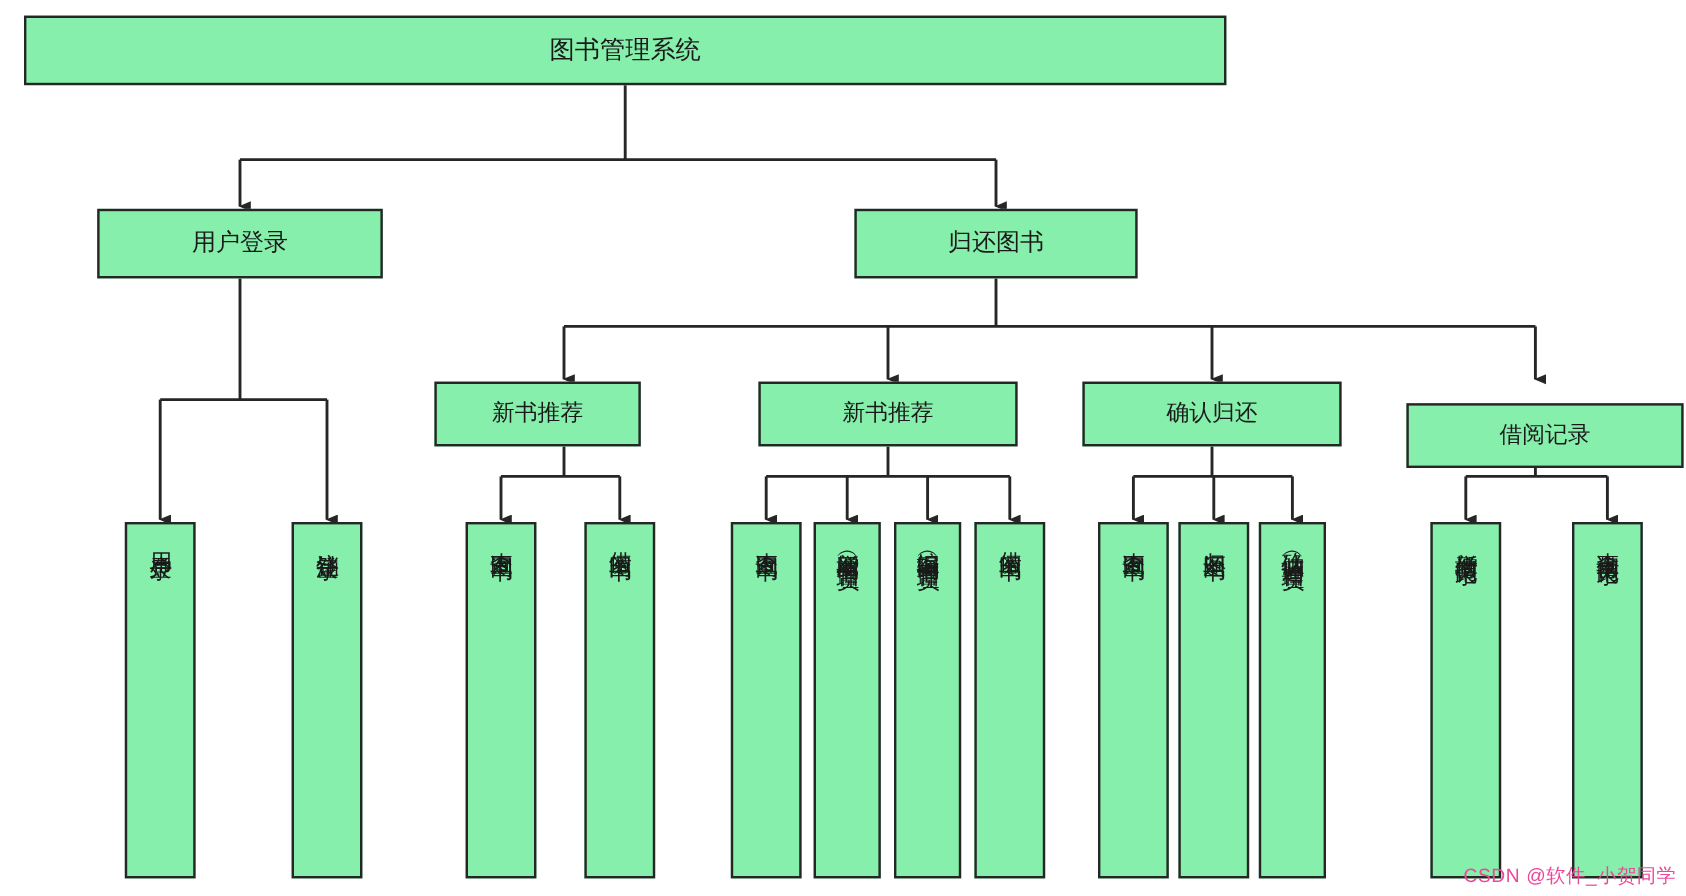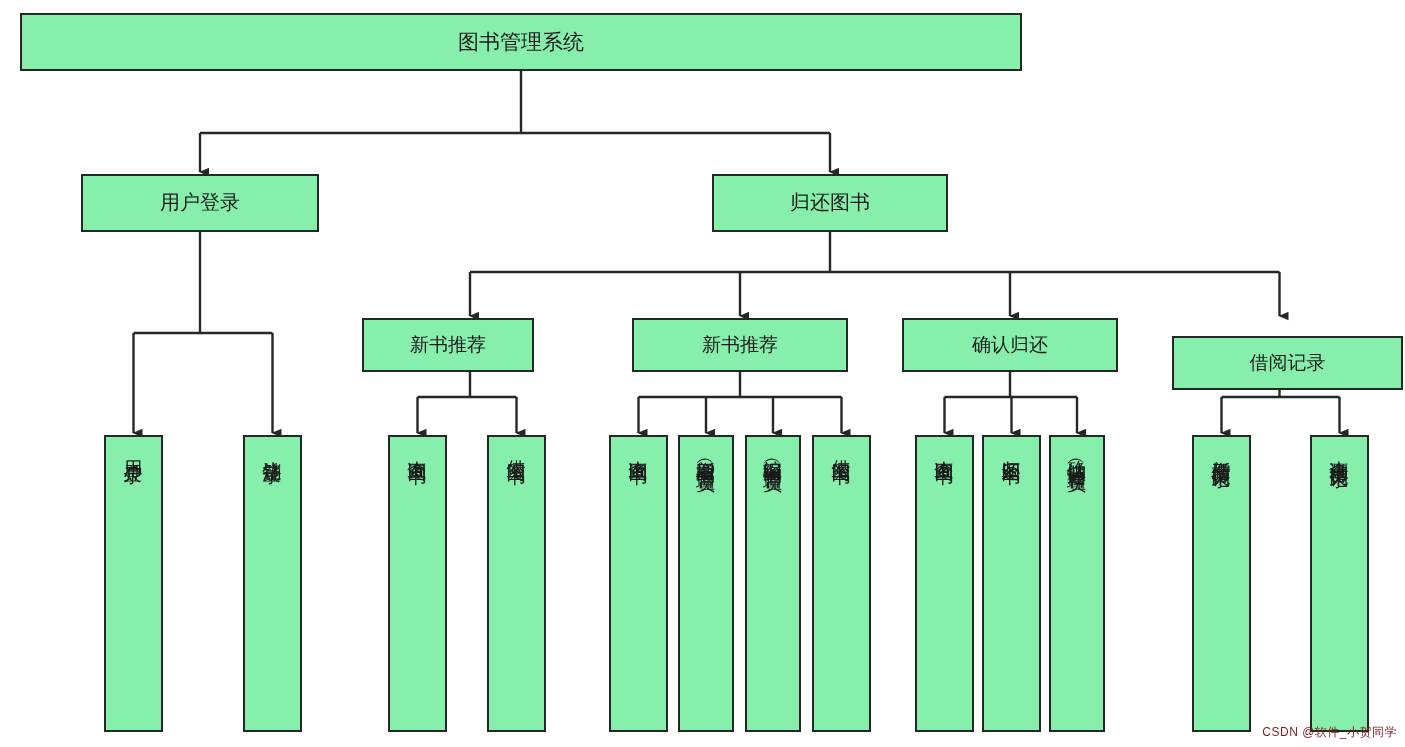--- a/index.html
+++ b/index.html
@@ -51,22 +51,22 @@
     line-height: 1;
   }
   #root-node { font-size: 21px; }
   .level1 { font-size: 20px; }
   .level2 { font-size: 19px; }
   .leaf { font-size: 19px; }
   #watermark {
     position: absolute;
     right: 8px;
     bottom: 6px;
-    font-size: 12px;
-    color: #7f1d1d;
+    font-size: 16px;
+    color: #ec4899;
     letter-spacing: 0.5px;
     z-index: 5;
     white-space: nowrap;
   }
 </style>
 </head>
 <body>
 
 <div id="canvas">
 

